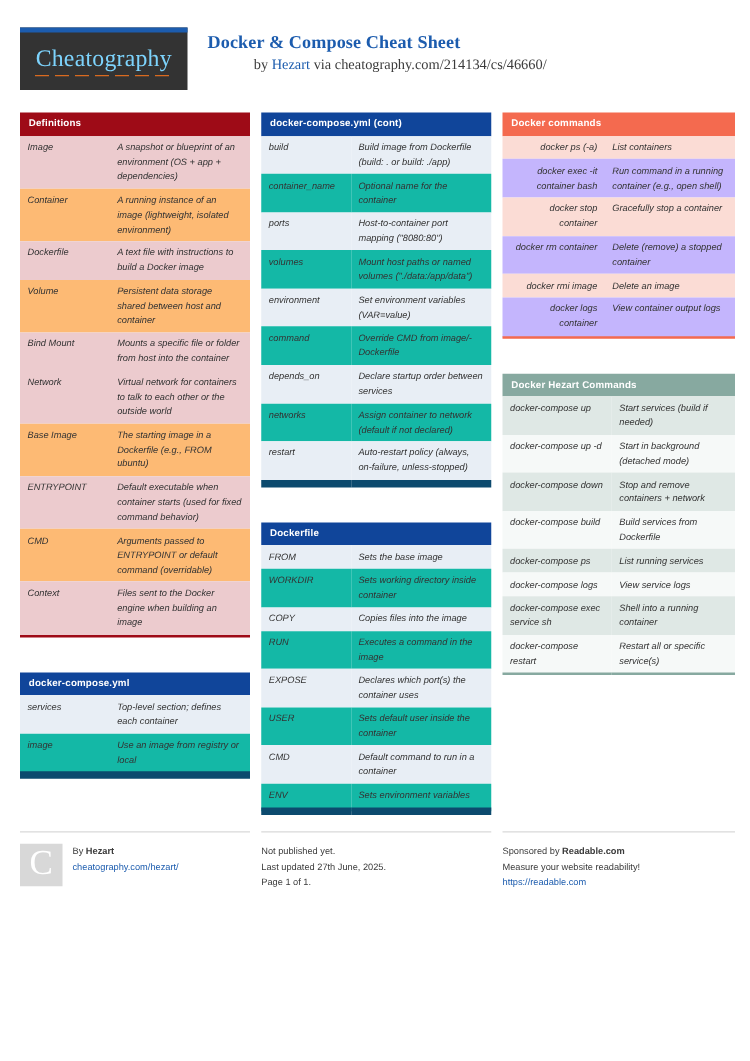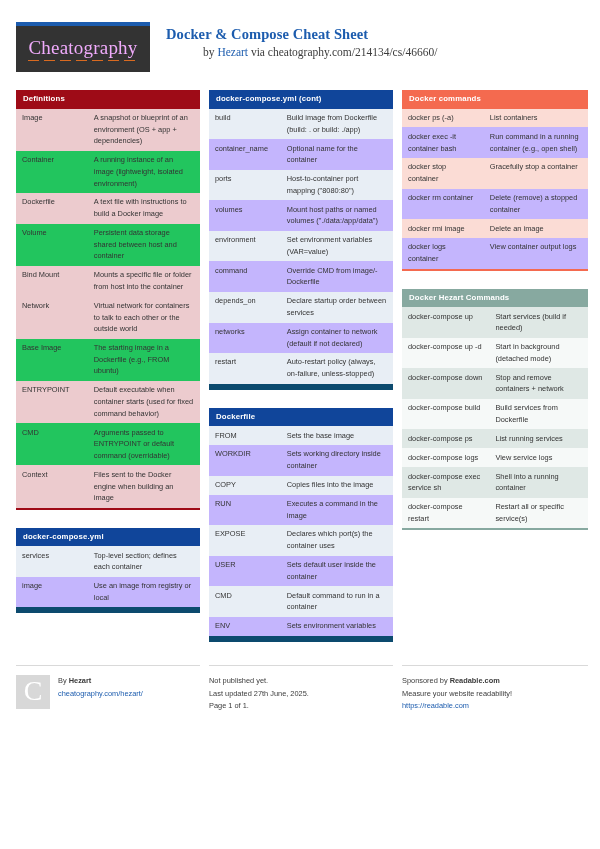--- a/index.html
+++ b/index.html
@@ -35,21 +35,21 @@
     height: 50px;
     background: #333333;
     border-top: 4px solid #1c5cae;
     display: flex;
     align-items: center;
     justify-content: center;
     flex: none;
     position: relative;
   }
   .logo-text {
-    color: #f0abfc;
+    color: #7dd3fc;
     font-family: "Liberation Serif", serif;
     font-size: 19px;
     letter-spacing: .2px;
     position: relative;
     padding-bottom: 2px;
   }
   .logo-underline {
     position: absolute;
     left: 12px;
     right: 12px;
@@ -87,75 +87,76 @@
   .columns {
     display: flex;
     gap: 9px;
     align-items: flex-start;
   }
   .col { width: 184px; flex: none; }
   .col-3 { width: 186px; }
 
   
   .card {
-    margin-bottom: 18px;
+    margin-bottom: 28px;
     width: 100%;
   }
   .card-title {
     font-size: 7.8px;
     font-weight: bold;
     color: #ffffff;
     padding: 5px 7px 5px 7px;
     letter-spacing: .15px;
     line-height: 1.1;
   }
   table.card-table {
     width: 100%;
     border-collapse: collapse;
     table-layout: fixed;
+    font-style: italic;
   }
   table.card-table td {
     font-size: 7.4px;
     line-height: 1.58;
     padding: 3.4px 6px 3.8px 6px;
     vertical-align: top;
     color: #333333;
     word-wrap: break-word;
     overflow-wrap: break-word;
   }
   td.k { width: 39%; }
   td.v { width: 61%; }
 
   
   .theme-red .card-title { background: #9e0b17; }
   .theme-red .card-table { border-bottom: 2px solid #9e0b17; }
   .theme-red tr.odd td { background: #eccbce; }
-  .theme-red tr.even td { background: #22c55e; }
+  .theme-red tr.even td { background: #fdba74; }
 
   
   .theme-blue .card-title { background: #10459a; }
   .theme-blue .card-table { border-bottom: 6px solid #0c4a6e; }
   .theme-blue tr.odd td { background: #e8eef5; }
-  .theme-blue tr.even td { background: #c4b5fd; }
+  .theme-blue tr.even td { background: #14b8a6; }
 
   
   .theme-orange .card-title { background: #f46a4f; }
   .theme-orange .card-table { border-bottom: 2px solid #f46a4f; }
   .theme-orange tr.odd td { background: #fbdcd5; }
   .theme-orange tr.even td { background: #c4b5fd; }
 
   
   .theme-teal .card-title { background: #87a9a0; }
   .theme-teal .card-table { border-bottom: 2px solid #87a9a0; }
   .theme-teal tr.odd td { background: #dfe8e5; }
   .theme-teal tr.even td { background: #f6f9f8; }
   .theme-teal td.k { width: 47%; }
   .theme-teal td.v { width: 53%; }
 
-  .theme-orange td.k { width: 44%; }
+  .theme-orange td.k { width: 44%; text-align: right; }
   .theme-orange td.v { width: 56%; }
 
   
   .footer {
     position: absolute;
     left: 16px;
     right: 16px;
     top: 665px;
     display: flex;
     gap: 9px;

